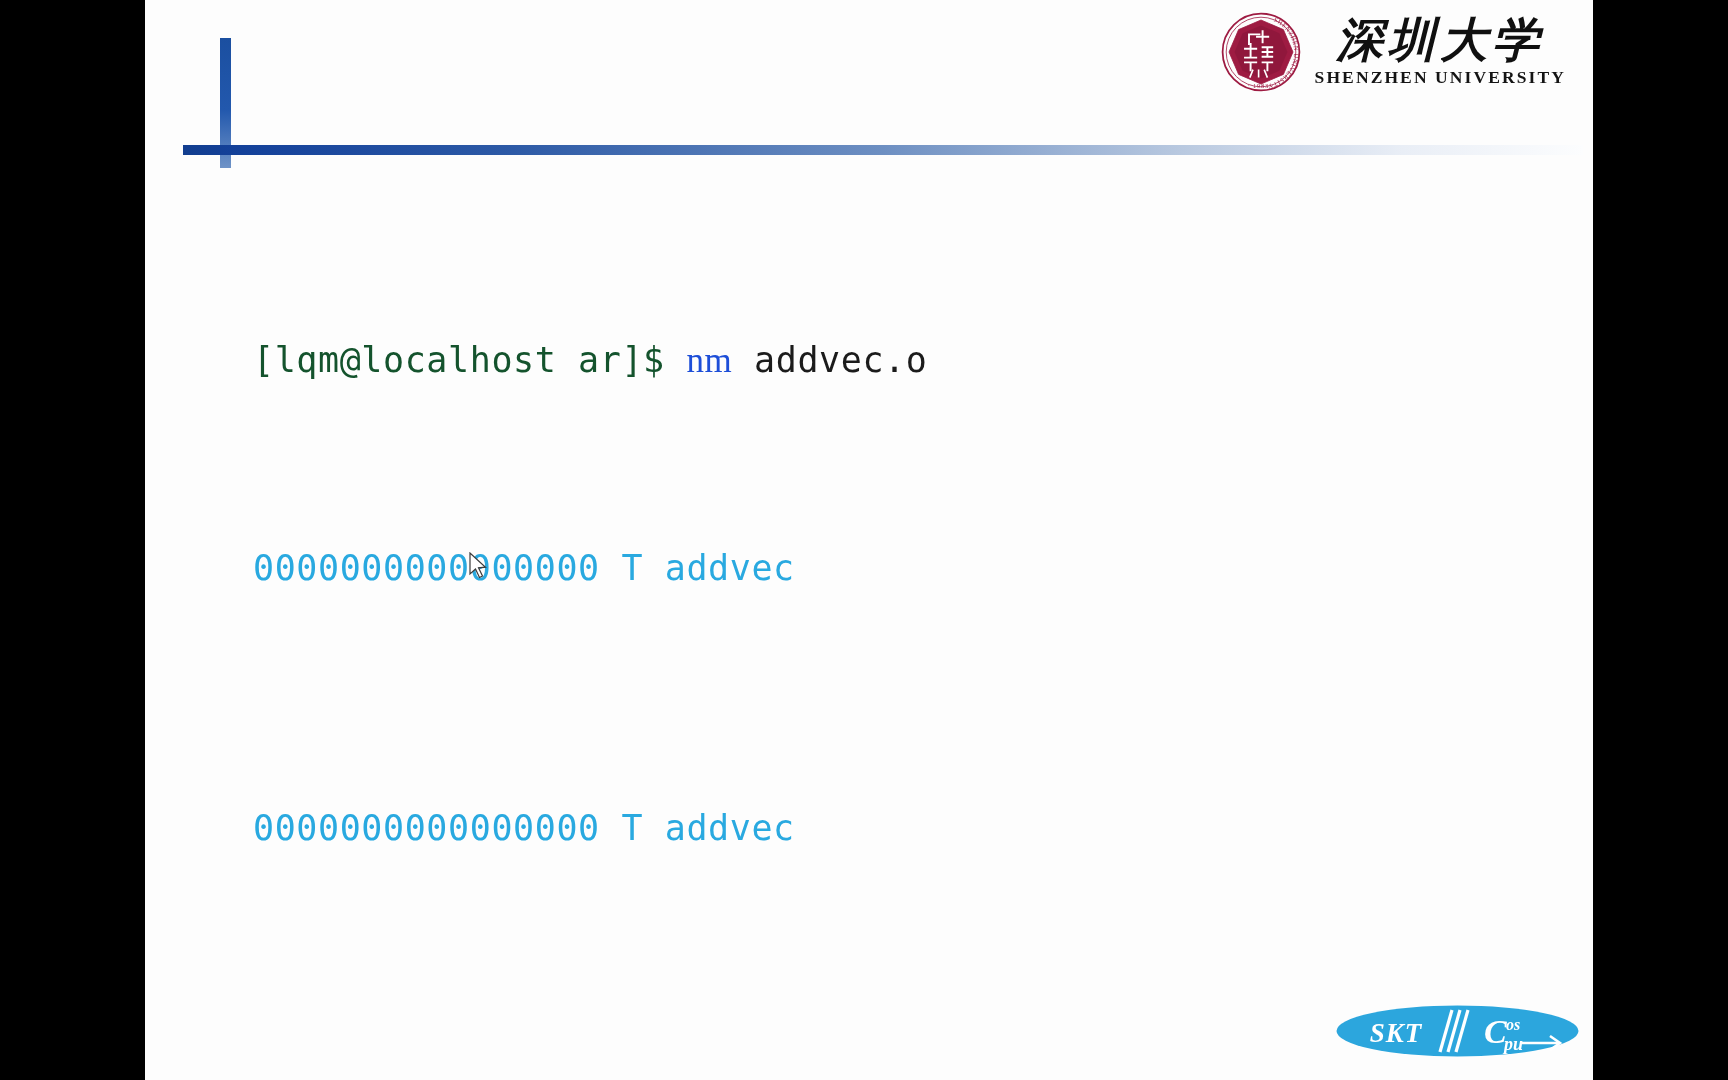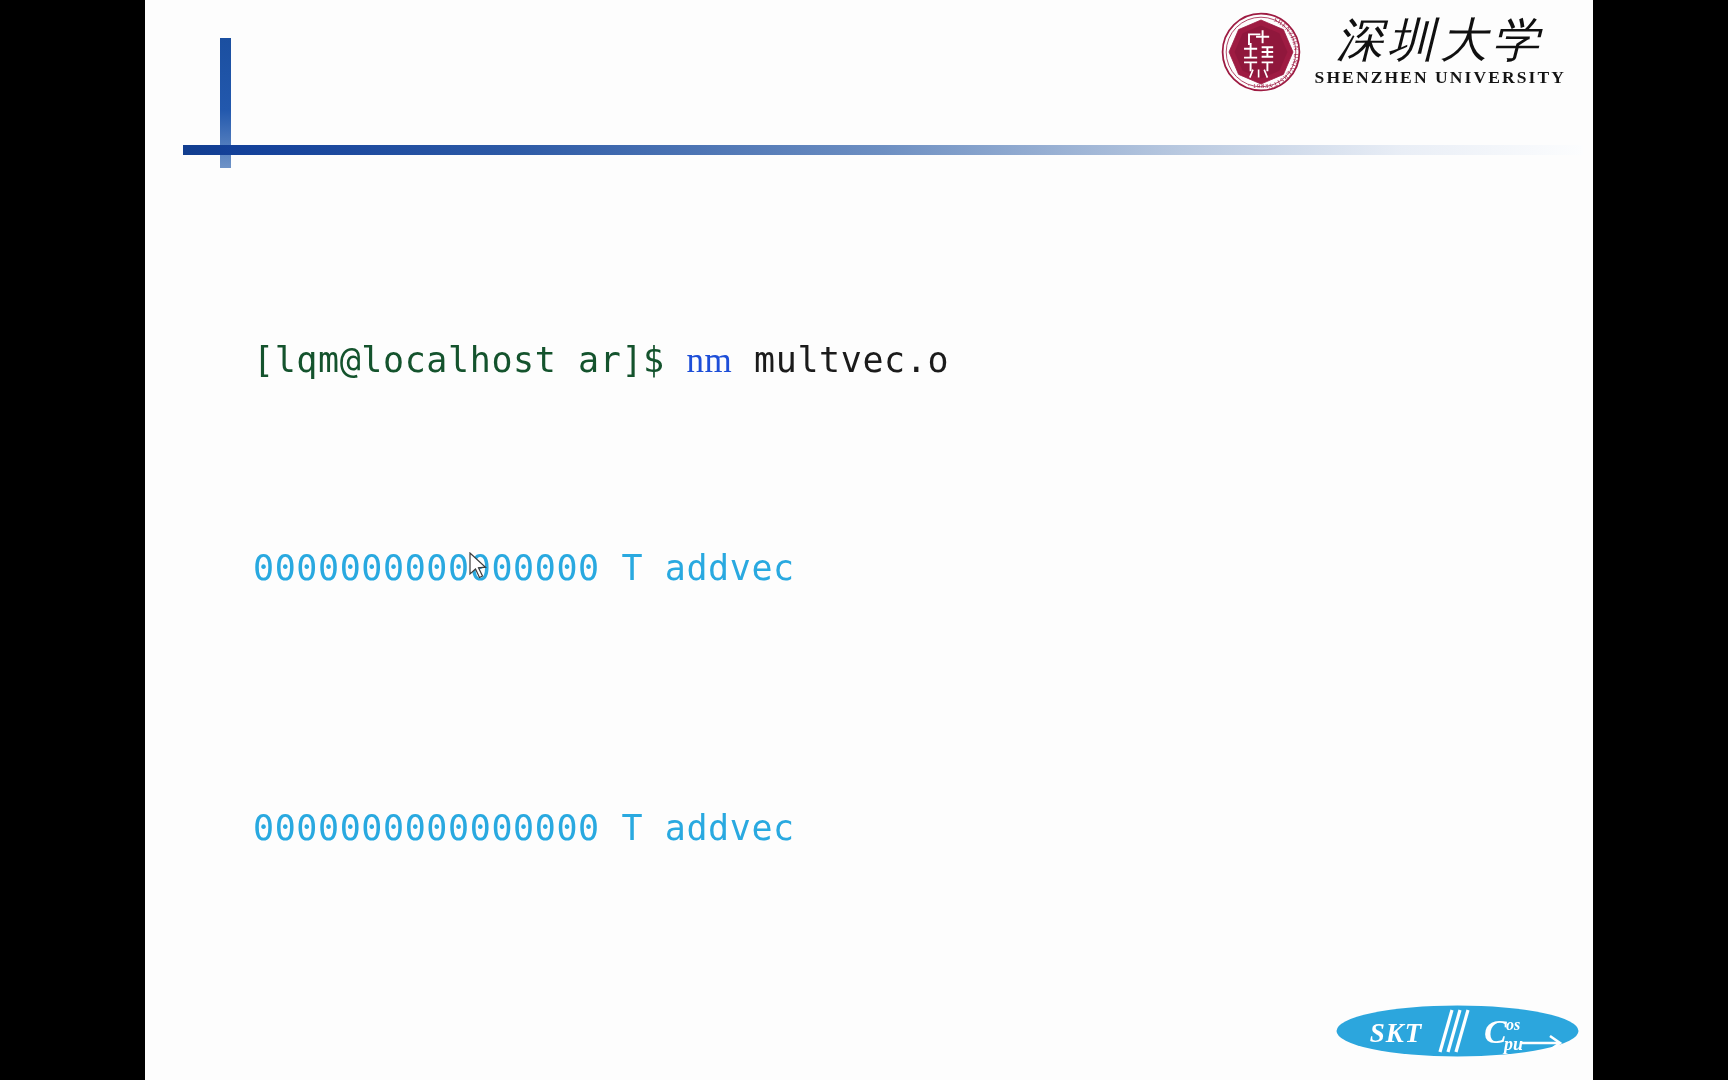--- a/index.html
+++ b/index.html
@@ -79,21 +79,21 @@
   }
   #logo-wordmark {
     display: flex;
     flex-direction: column;
     align-items: center;
     justify-content: center;
   }
   #logo-cn {
     font-family: "DejaVu Serif", serif;
     font-size: 47px;
-    font-weight: 400;
+    font-weight: 700;
     letter-spacing: 5px;
     color: #101010;
     line-height: 1.04;
     font-style: italic;
   }
   #logo-en {
     font-family: "Liberation Serif", serif;
     font-size: 17.5px;
     font-weight: 700;
     letter-spacing: 2.1px;
@@ -176,21 +176,21 @@
 
       <div id="logo-wordmark">
         <div id="logo-cn">深圳大学</div>
         <div id="logo-en">SHENZHEN UNIVERSITY</div>
       </div>
 
     </div>
 
     <div id="terminal">
 
-      <div class="line"><span class="c-prompt">[lqm@localhost ar]$ </span><span class="c-cmd">nm</span><span class="c-arg"> multvec.o</span></div>
+      <div class="line"><span class="c-prompt">[lqm@localhost ar]$ </span><span class="c-cmd">nm</span><span class="c-arg"> addvec.o</span></div>
 
       <div class="line c-out">0000000000000000 T addvec</div>
 
 
       <div class="line c-out">0000000000000000 T addvec</div>
 
       
 
       
       

